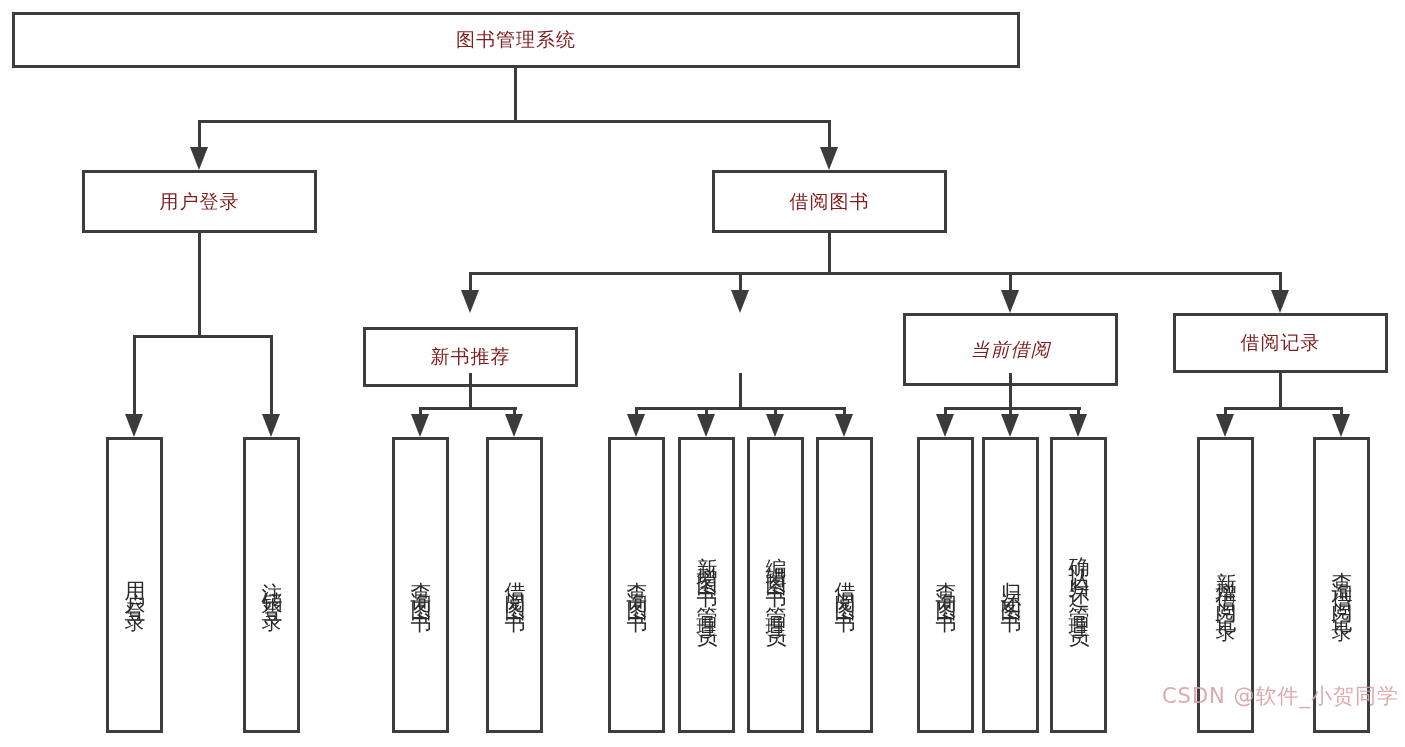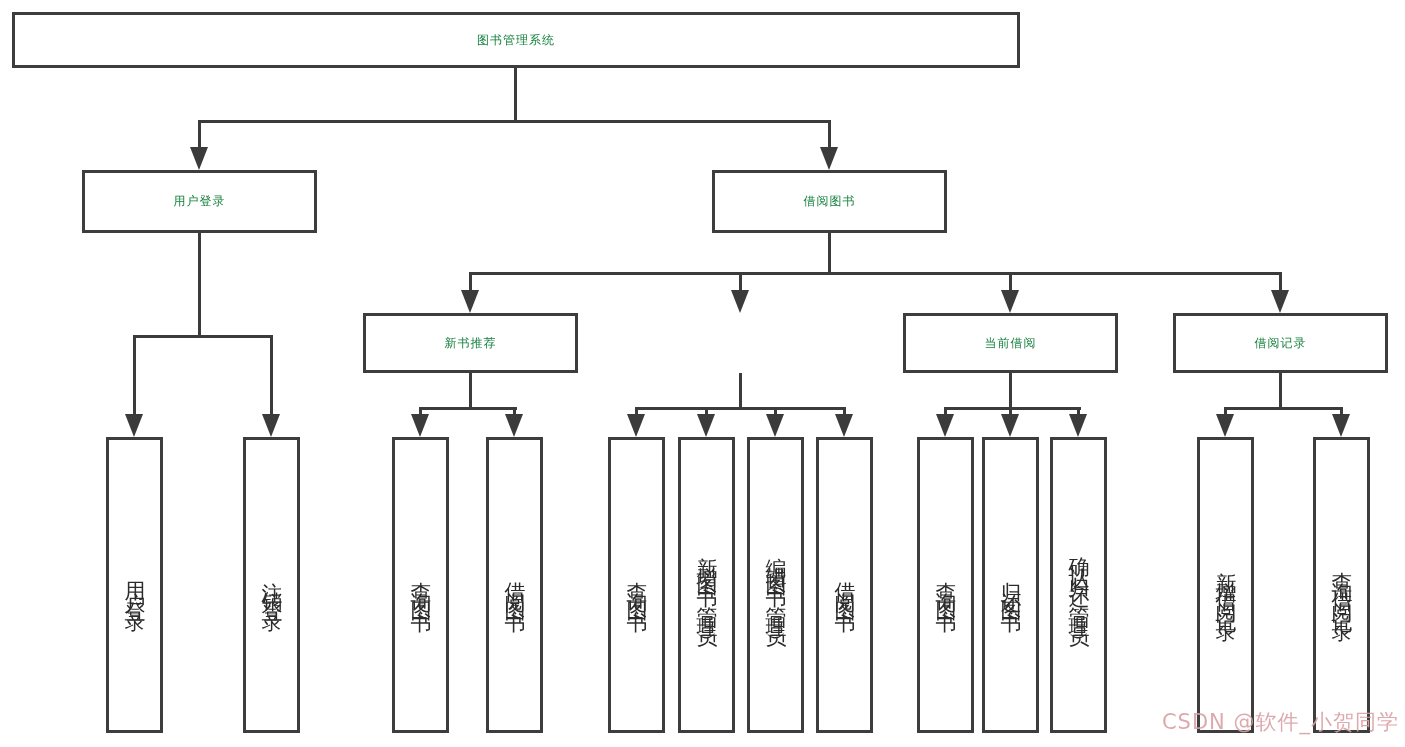--- a/index.html
+++ b/index.html
@@ -4,21 +4,21 @@
 <style>
   html,body{margin:0;padding:0;background:#ffffff;}
   body{font-family:"DejaVu Sans","Liberation Sans",sans-serif;}
   .canvas{position:relative;width:1405px;height:747px;background:#ffffff;overflow:hidden;}
 
   
   .node{
     position:absolute;box-sizing:border-box;
     border:3px solid #3d3d3d;background:#ffffff;
     display:flex;align-items:center;justify-content:center;
-    font-size:12px;color:#15803d;letter-spacing:1px;
+    font-size:19px;color:#7f1d1d;letter-spacing:1px;
     white-space:nowrap;
   }
   
   .leaf{
     position:absolute;box-sizing:border-box;top:437px;width:57px;height:296px;
     border:3px solid #3d3d3d;background:#ffffff;
     display:flex;align-items:center;justify-content:center;
   }
   .leaf span{
     writing-mode:vertical-rl;text-orientation:mixed;
@@ -29,37 +29,37 @@
   
   .vline{position:absolute;width:3px;background:#3b3b3b;}
   .hline{position:absolute;height:3px;background:#3b3b3b;}
   .arrowhead{
     position:absolute;width:0;height:0;
     border-left:9px solid transparent;border-right:9px solid transparent;
     border-top:23px solid #3b3b3b;
   }
 
   .watermark{
-    position:absolute;right:6px;top:708px;
+    position:absolute;right:6px;top:682px;
     font-size:21px;color:#dba0a4;opacity:.9;letter-spacing:1px;
     white-space:nowrap;pointer-events:none;
   }
 </style>
 </head>
 <body>
 
 <div class="canvas">
 
   <div class="node" style="left:12px;top:12px;width:1008px;height:56px;">图书管理系统</div>
 
   <div class="node" style="left:82px;top:170px;width:235px;height:63px;">用户登录</div>
   <div class="node" style="left:712px;top:170px;width:235px;height:63px;">借阅图书</div>
 
-  <div class="node" style="left:363px;top:313px;width:215px;height:60px;">新书推荐</div>
-  <div class="node" style="left:903px;top:313px;width:215px;height:60px;">当前借阅</div>
+  <div class="node" style="left:363px;top:327px;width:215px;height:60px;">新书推荐</div>
+  <div class="node" style="left:903px;top:313px;width:215px;height:73px;font-style:italic;">当前借阅</div>
   <div class="node" style="left:1173px;top:313px;width:215px;height:60px;">借阅记录</div>
 
   <div class="leaf" style="left:106px;">
     <span>用户登录</span>
   </div>
   <div class="leaf" style="left:243px;">
     <span>注销登录</span>
   </div>
 
   <div class="leaf" style="left:392px;">

